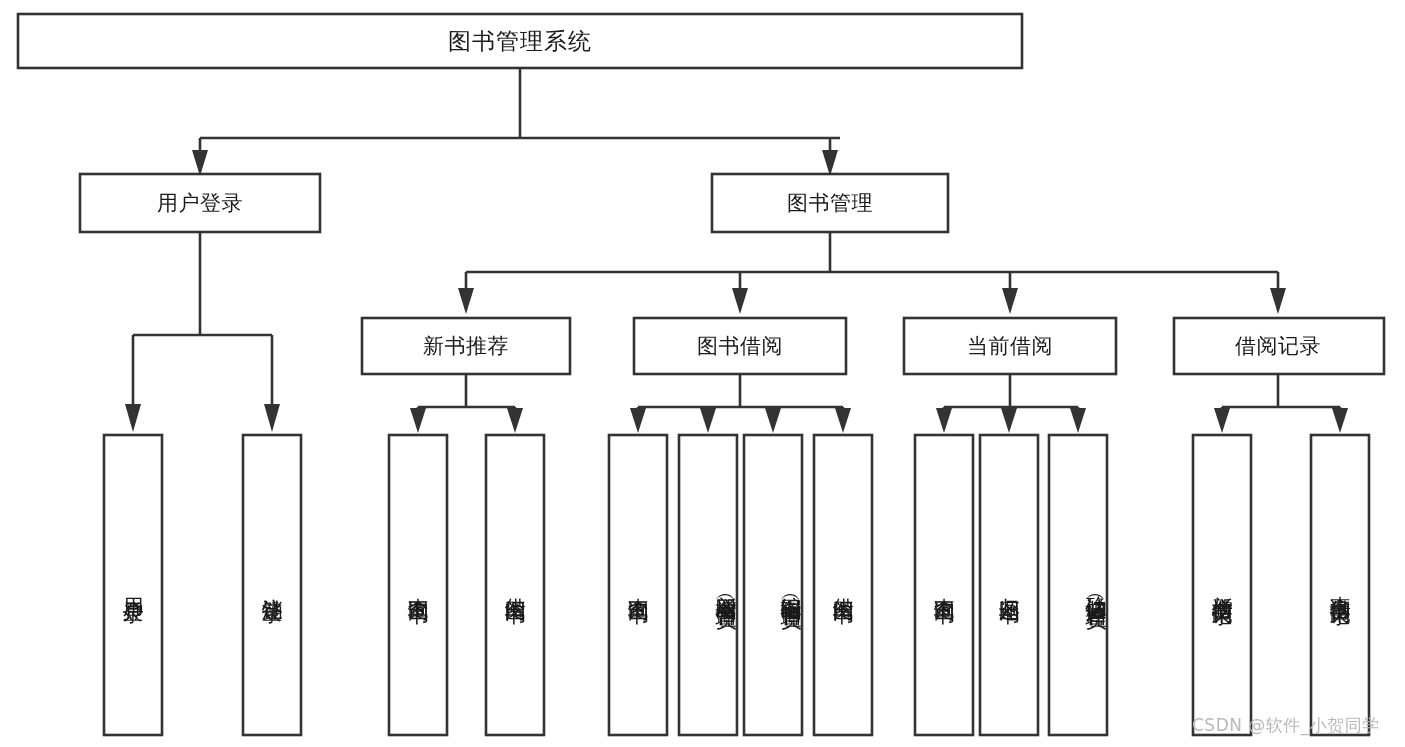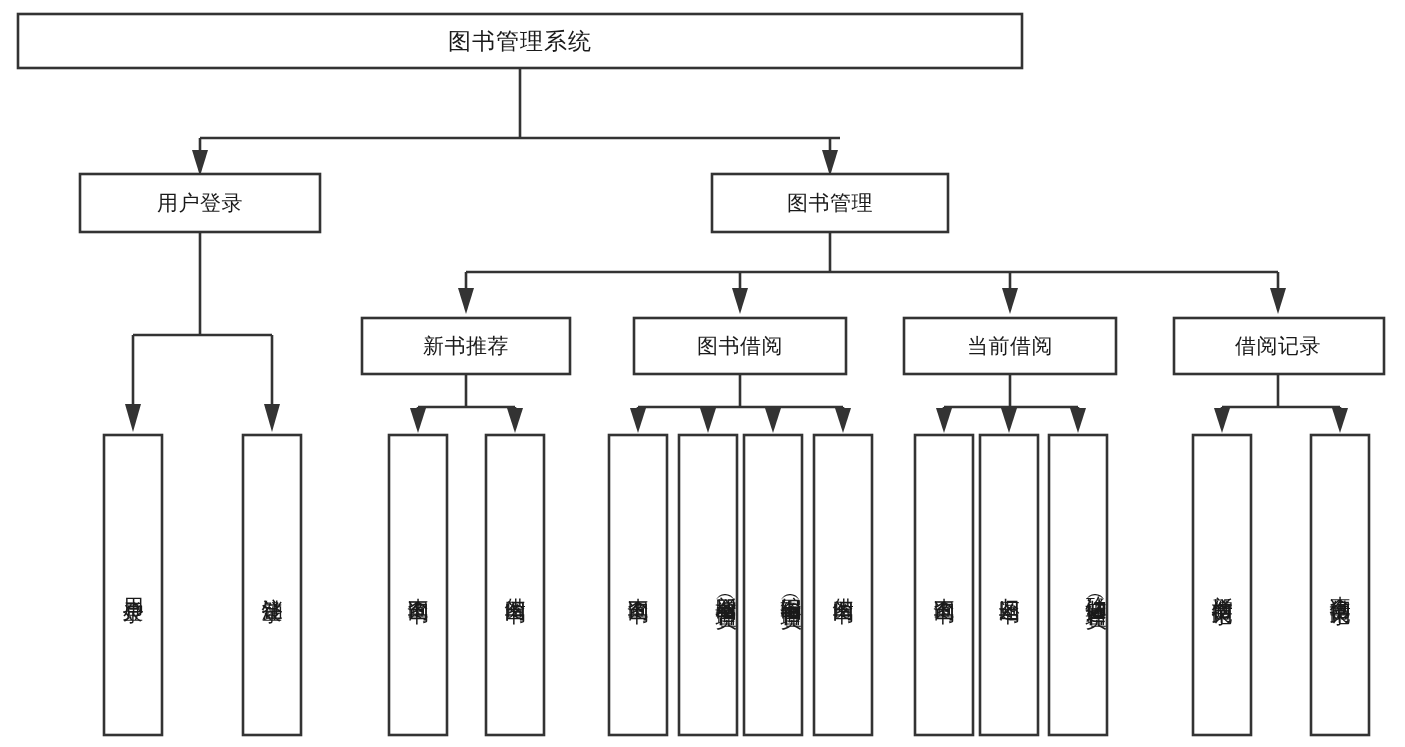--- a/index.html
+++ b/index.html
@@ -225,14 +225,15 @@
   <div class="vlabel" style="left:744px; top:440px; width:58px; height:290px; align-items:flex-start; padding-top:6px; box-sizing:border-box;">编辑图书（管理员）</div>
   <div class="vlabel" style="left:814px; top:435px; width:58px; height:300px;">借阅图书</div>
 
   <div class="vlabel" style="left:915px; top:435px; width:58px; height:300px;">查询图书</div>
   <div class="vlabel" style="left:980px; top:435px; width:58px; height:300px;">归还图书</div>
   <div class="vlabel" style="left:1049px; top:440px; width:58px; height:290px; align-items:flex-start; padding-top:6px; box-sizing:border-box;">确认归还（管理员）</div>
 
   <div class="vlabel" style="left:1193px; top:435px; width:58px; height:300px;">新增借阅记录</div>
   <div class="vlabel" style="left:1311px; top:435px; width:58px; height:300px;">查询借阅记录</div>
 
+  <div class="watermark" style="left:1192px; top:714px;">CSDN @软件_小贺同学</div>
 
 </div>
 
 </body></html>

